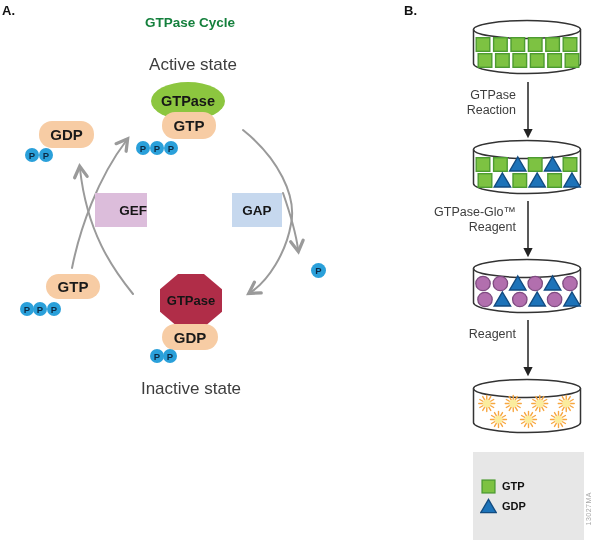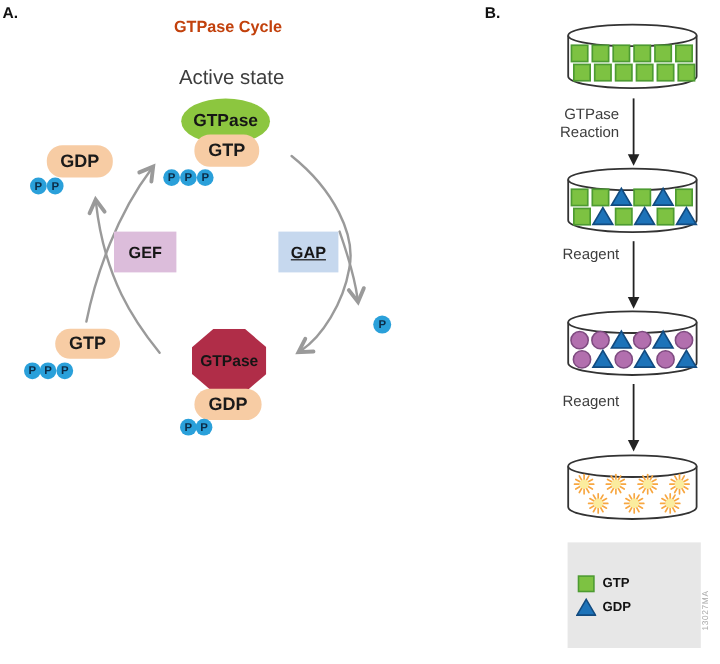--- a/index.html
+++ b/index.html
@@ -3,42 +3,42 @@
 <meta charset="utf-8">
 <style>
   html,body{margin:0;padding:0;background:#fff;}
   .canvas{
     position:relative;width:600px;height:553px;background:#ffffff;
     font-family:"Liberation Sans",sans-serif;overflow:hidden;color:#111;
   }
   svg.layer{position:absolute;left:0;top:0;}
   .plabel{position:absolute;font-weight:bold;font-size:13px;color:#111;}
   .title{position:absolute;left:105px;top:15px;width:170px;text-align:center;
-         font-weight:bold;font-size:13.5px;color:#c2410c;}
+         font-weight:bold;font-size:13.5px;color:#15803d;}
   .statelabel{position:absolute;font-size:17px;color:#3d3d3d;text-align:center;}
   #active-state{left:135px;top:55px;width:116px;}
   #inactive-state{left:128px;top:379px;width:126px;}
   .pbox{position:absolute;background:#F7CCA4;border-radius:13px;display:flex;
         align-items:center;justify-content:center;font-weight:bold;font-size:15px;color:#1a1a1a;}
   #gtp-active{left:162px;top:112px;width:54px;height:27px;}
   #gdp-released{left:39px;top:121px;width:55px;height:27px;}
   #gtp-free{left:46px;top:274px;width:54px;height:25px;}
   #gdp-inactive{left:162px;top:324px;width:56px;height:26px;}
   #gtpase-active{position:absolute;left:151px;top:82px;width:74px;height:38px;
         background:#8CC63F;border-radius:50%;display:flex;align-items:center;
         justify-content:center;font-weight:bold;font-size:14.5px;color:#161616;}
   #gtpase-inactive{position:absolute;left:160px;top:274px;width:62px;height:53px;
         background:#B02D48;
         clip-path:polygon(29% 0%,71% 0%,100% 29%,100% 71%,71% 100%,29% 100%,0% 71%,0% 29%);
         display:flex;align-items:center;justify-content:center;
         font-weight:bold;font-size:13px;color:#151515;}
   .enzbox{position:absolute;display:flex;align-items:center;justify-content:center;
         font-weight:bold;font-size:13.5px;color:#161616;}
-  #gef-box{left:95px;top:193px;width:52px;height:34px;background:#DCBDDB;}
-  #gap-box{left:232px;top:193px;width:50px;height:34px;background:#C6D8EE;text-decoration:underline;}
+  #gef-box{left:95px;top:193px;width:52px;height:34px;background:#DCBDDB;justify-content:flex-end;}
+  #gap-box{left:232px;top:193px;width:50px;height:34px;background:#C6D8EE;}
   .pcircle{position:absolute;width:14px;height:14px;border-radius:50%;background:#2AA0DA;
         color:#0C2A45;font-weight:bold;font-size:9.5px;display:flex;align-items:center;
         justify-content:center;}
   .steplabel{position:absolute;left:398px;width:118px;text-align:right;
         font-size:12.5px;line-height:15px;color:#3d3d3d;}
   #step1{top:88px;} #step2{top:205px;} #step3{top:327px;}
   .dish{position:absolute;left:472px;width:110px;height:58px;}
   #dish1{top:19px;} #dish2{top:139px;} #dish3{top:258px;} #dish4{top:378px;}
   #legend{position:absolute;left:473px;top:452px;width:111px;height:88px;background:#E7E7E7;
         display:flex;flex-direction:column;justify-content:center;gap:3px;
@@ -71,20 +71,21 @@
     <g stroke="#222" stroke-width="1.5">
       <line x1="528" y1="82" x2="528" y2="131" marker-end="url(#arrb)"></line>
       <line x1="528" y1="201" x2="528" y2="250" marker-end="url(#arrb)"></line>
       <line x1="528" y1="320" x2="528" y2="369" marker-end="url(#arrb)"></line>
     </g>
   </svg>
 
   <div class="plabel" style="left:2px;top:3px;">A.</div>
   <div class="title">GTPase Cycle</div>
   <div class="statelabel" id="active-state">Active state</div>
+  <div class="statelabel" id="inactive-state">Inactive state</div>
 
   <div id="gtpase-active">
     <span>GTPase</span>
   </div>
   <div class="pbox" id="gtp-active">
     <span>GTP</span>
   </div>
 
   <div class="pbox" id="gdp-released">
     <span>GDP</span>
@@ -231,20 +232,21 @@
         </g>
         <g transform="translate(82.6,41.5)">
           <rect x="-6.8" y="-6.8" width="13.6" height="13.6" fill="#7DC242" stroke="#4D9B31" stroke-width="1.4"></rect>
         </g>
         <g transform="translate(100,41.5)">
           <polygon points="0,-7.5 8.2,6.5 -8.2,6.5" fill="#1D73B9" stroke="#124B80" stroke-width="1.4"></polygon>
         </g>
       </g>
   </svg>
   <div class="steplabel" id="step2">
+    <span style="display:block">GTPase-Glo™</span>
     <span style="display:block">Reagent</span>
   </div>
 
   <svg class="dish" id="dish3" viewBox="0 0 110 58">
     <path d="M1.5,10.5 L1.5,44.5 A53.5,10 0 0 0 108.5,44.5 L108.5,10.5" fill="#fff" stroke="#333" stroke-width="1.5"></path>
     <ellipse cx="55" cy="10.5" rx="53.5" ry="9" fill="#fff" stroke="#333" stroke-width="1.5"></ellipse>
     <g>
         <g transform="translate(11,25.5)">
           <circle r="7.2" fill="#B26FAE" stroke="#7E4B80" stroke-width="1.3"></circle>
         </g>

